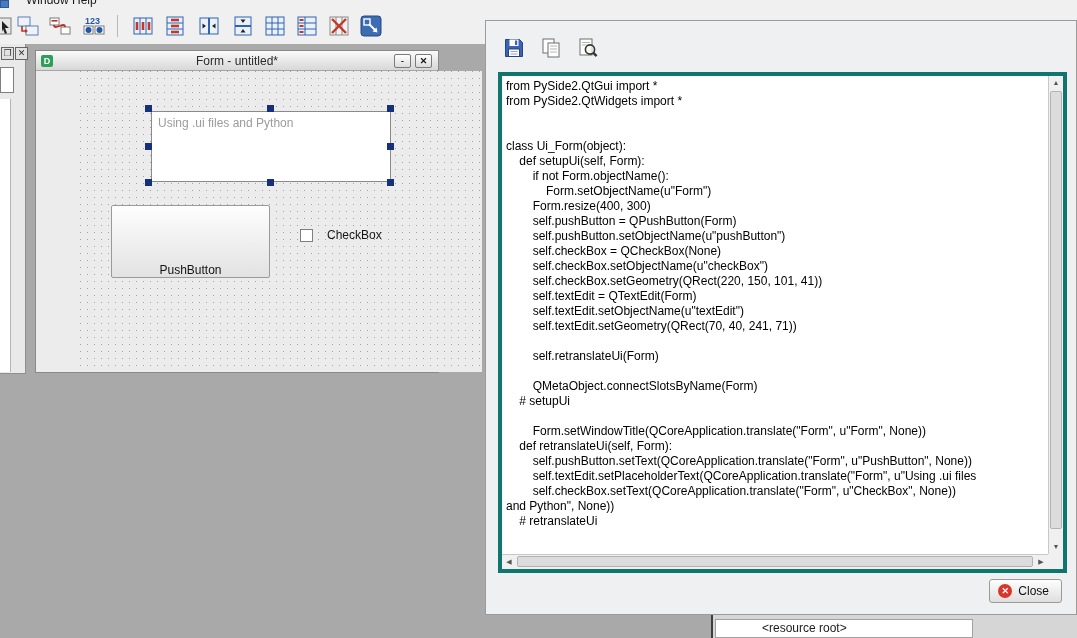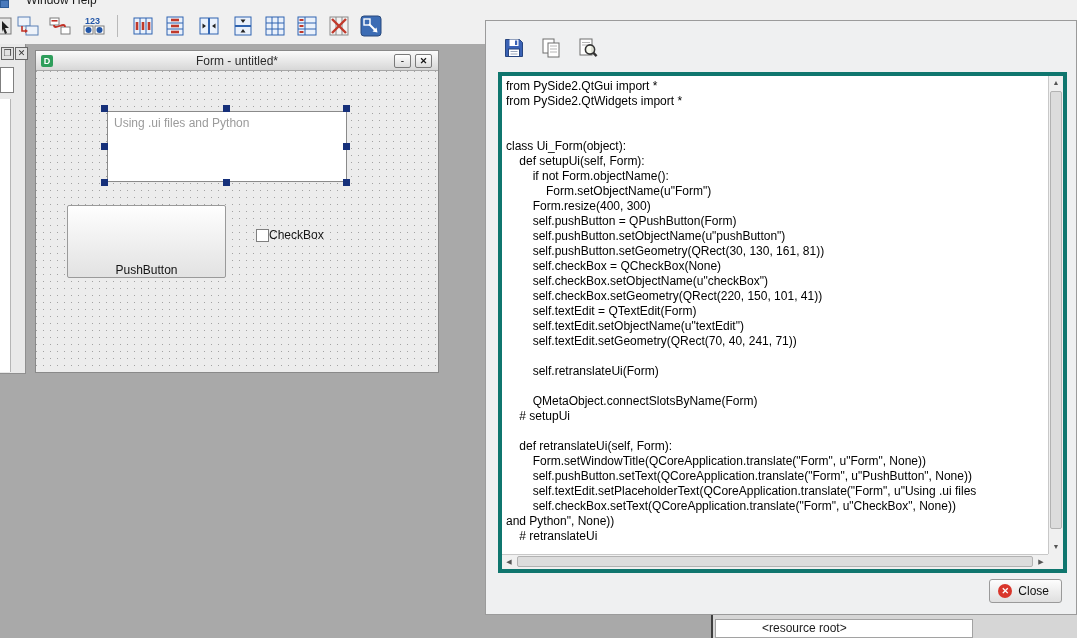--- a/index.html
+++ b/index.html
@@ -30,25 +30,25 @@
 
   
   .form-window { position:absolute; left:35px; top:50px; width:404px; height:323px; background:#ececec; border:1px solid #898989; }
   .form-titlebar { position:relative; height:20px; background:linear-gradient(#fbfbfb,#d7d7d7); border-bottom:1px solid #a6a6a6; }
   .form-title { position:absolute; left:0; right:0; top:3px; text-align:center; font-size:12px; color:#2b2b2b; }
   .form-icon { position:absolute; left:5px; top:4px; width:12px; height:12px; background:#2e9e5b; border-radius:2px; color:#fff; font-size:9px; font-weight:bold; text-align:center; line-height:12px; }
   .win-btn { position:absolute; top:3px; width:17px; height:14px; border:1px solid #7a7a7a; border-radius:2px; background:linear-gradient(#ffffff,#dcdcdc); font-size:10px; text-align:center; line-height:12px; color:#111; }
   .win-min { right:27px; } .win-close { right:6px; font-weight:bold; font-size:9px; }
   .form-canvas { position:relative; width:402px; height:301px; background-color:#ececec;
                  background-image:radial-gradient(#a2a2a2 0.9px, transparent 1px);
-                 background-size:7px 7px; background-position:4px 4px; }
+                 background-size:7px 7px; background-position:4px 4px;margin-left:44px; }
   .te { position:absolute; left:71px; top:40px; width:240px; height:71px; background:#fff; border:1px solid #8a8a8a; padding:4px 6px; font-size:12px; color:#9b9b9b; }
   .handle { position:absolute; width:7px; height:7px; background:#16307a; }
   .pb { position:absolute; left:31px; top:134px; width:159px; height:73px; background:linear-gradient(#fefefe,#e2e2e2); border:1px solid #9a9a9a; border-radius:2px; display:flex; align-items:flex-end; justify-content:center; font-size:12px; color:#141414; }
-  .cb { position:absolute; left:220px; top:157px; display:flex; align-items:center; gap:0; font-size:12px; color:#141414; }
+  .cb { position:absolute; left:220px; top:157px; display:flex; align-items:center; gap:14px; font-size:12px; color:#141414; }
   .cb-ind { width:13px; height:13px; background:#fff; border:1px solid #7f7f7f; }
 
   
   .code-dialog { position:absolute; left:485px; top:20px; width:592px; height:595px; background:#eff0f1; border:1px solid #9b9b9b; }
   .dialog-toolbar { position:absolute; left:14px; top:13px; height:30px; display:flex; gap:9px; }
   .dbtn { width:28px; height:28px; display:flex; align-items:center; justify-content:center; border-radius:3px; }
   .code-area { position:absolute; left:12px; top:51px; width:569px; height:501px; background:#fff; border:4px solid #0f766e; overflow:hidden; }
   .code-content { position:absolute; left:0; top:0; right:15px; bottom:15px; overflow:hidden; padding:3px 0 0 4px; }
   .code-line { white-space:pre; font-size:12px; line-height:15px; min-height:15px; color:#000; }
 
@@ -265,35 +265,34 @@
           <div class="code-line">from PySide2.QtWidgets import *</div>
           <div class="code-line"></div>
           <div class="code-line"></div>
           <div class="code-line">class Ui_Form(object):</div>
           <div class="code-line">    def setupUi(self, Form):</div>
           <div class="code-line">        if not Form.objectName():</div>
           <div class="code-line">            Form.setObjectName(u"Form")</div>
           <div class="code-line">        Form.resize(400, 300)</div>
           <div class="code-line">        self.pushButton = QPushButton(Form)</div>
           <div class="code-line">        self.pushButton.setObjectName(u"pushButton")</div>
-          <div class="code-line">        self.pushButton.setGeometry(QRect(30, 130, 161, 81))</div>
           <div class="code-line">        self.checkBox = QCheckBox(None)</div>
           <div class="code-line">        self.checkBox.setObjectName(u"checkBox")</div>
           <div class="code-line">        self.checkBox.setGeometry(QRect(220, 150, 101, 41))</div>
           <div class="code-line">        self.textEdit = QTextEdit(Form)</div>
           <div class="code-line">        self.textEdit.setObjectName(u"textEdit")</div>
           <div class="code-line">        self.textEdit.setGeometry(QRect(70, 40, 241, 71))</div>
           <div class="code-line"></div>
           <div class="code-line">        self.retranslateUi(Form)</div>
           <div class="code-line"></div>
           <div class="code-line">        QMetaObject.connectSlotsByName(Form)</div>
           <div class="code-line">    # setupUi</div>
           <div class="code-line"></div>
+          <div class="code-line">        Form.setWindowTitle(QCoreApplication.translate("Form", u"Form", None))</div>
           <div class="code-line">    def retranslateUi(self, Form):</div>
-          <div class="code-line">        Form.setWindowTitle(QCoreApplication.translate("Form", u"Form", None))</div>
           <div class="code-line">        self.pushButton.setText(QCoreApplication.translate("Form", u"PushButton", None))</div>
           <div class="code-line">        self.textEdit.setPlaceholderText(QCoreApplication.translate("Form", u"Using .ui files</div>
           <div class="code-line">        self.checkBox.setText(QCoreApplication.translate("Form", u"CheckBox", None))</div>
           <div class="code-line">and Python", None))</div>
           <div class="code-line">    # retranslateUi</div>
         </div>
       <div class="vscroll">
         <div class="sarrow va-up">▲</div>
         <div class="vthumb"></div>
         <div class="sarrow va-down">▼</div>

